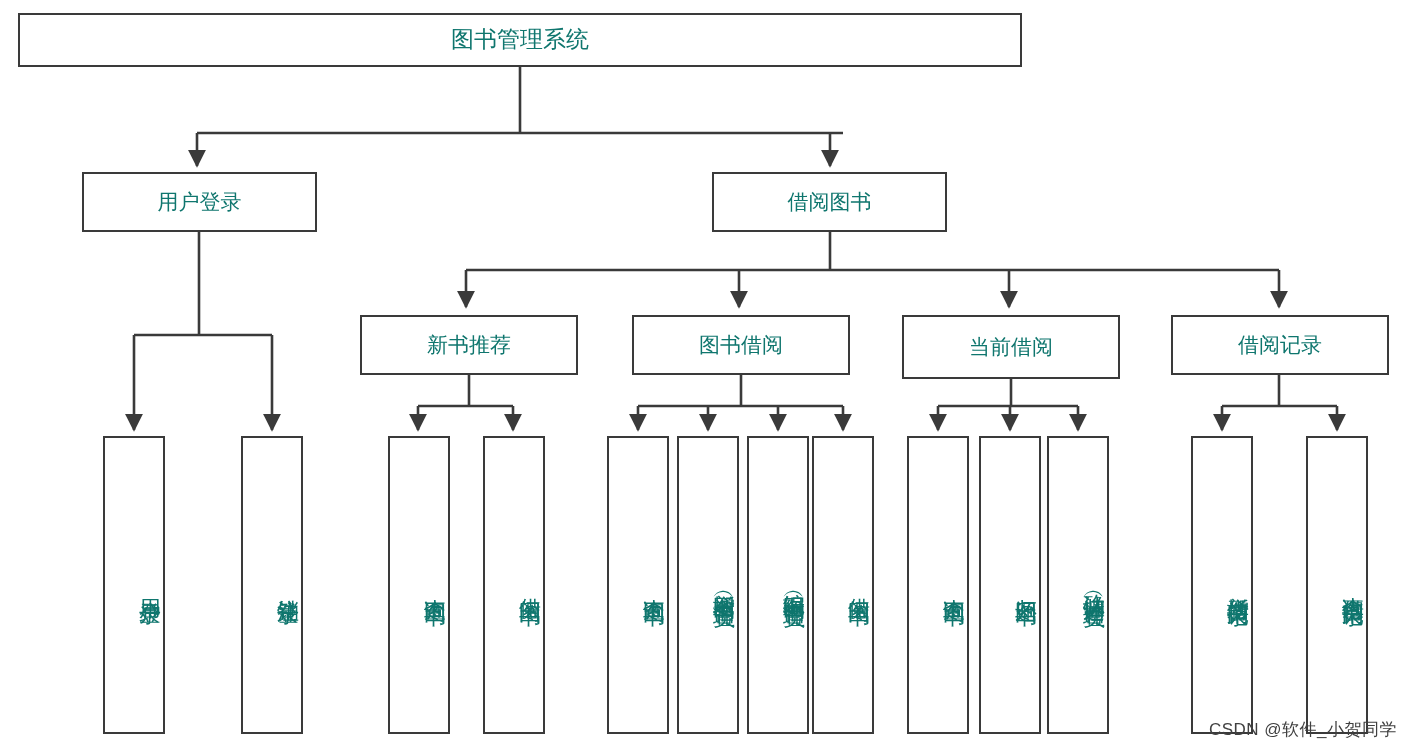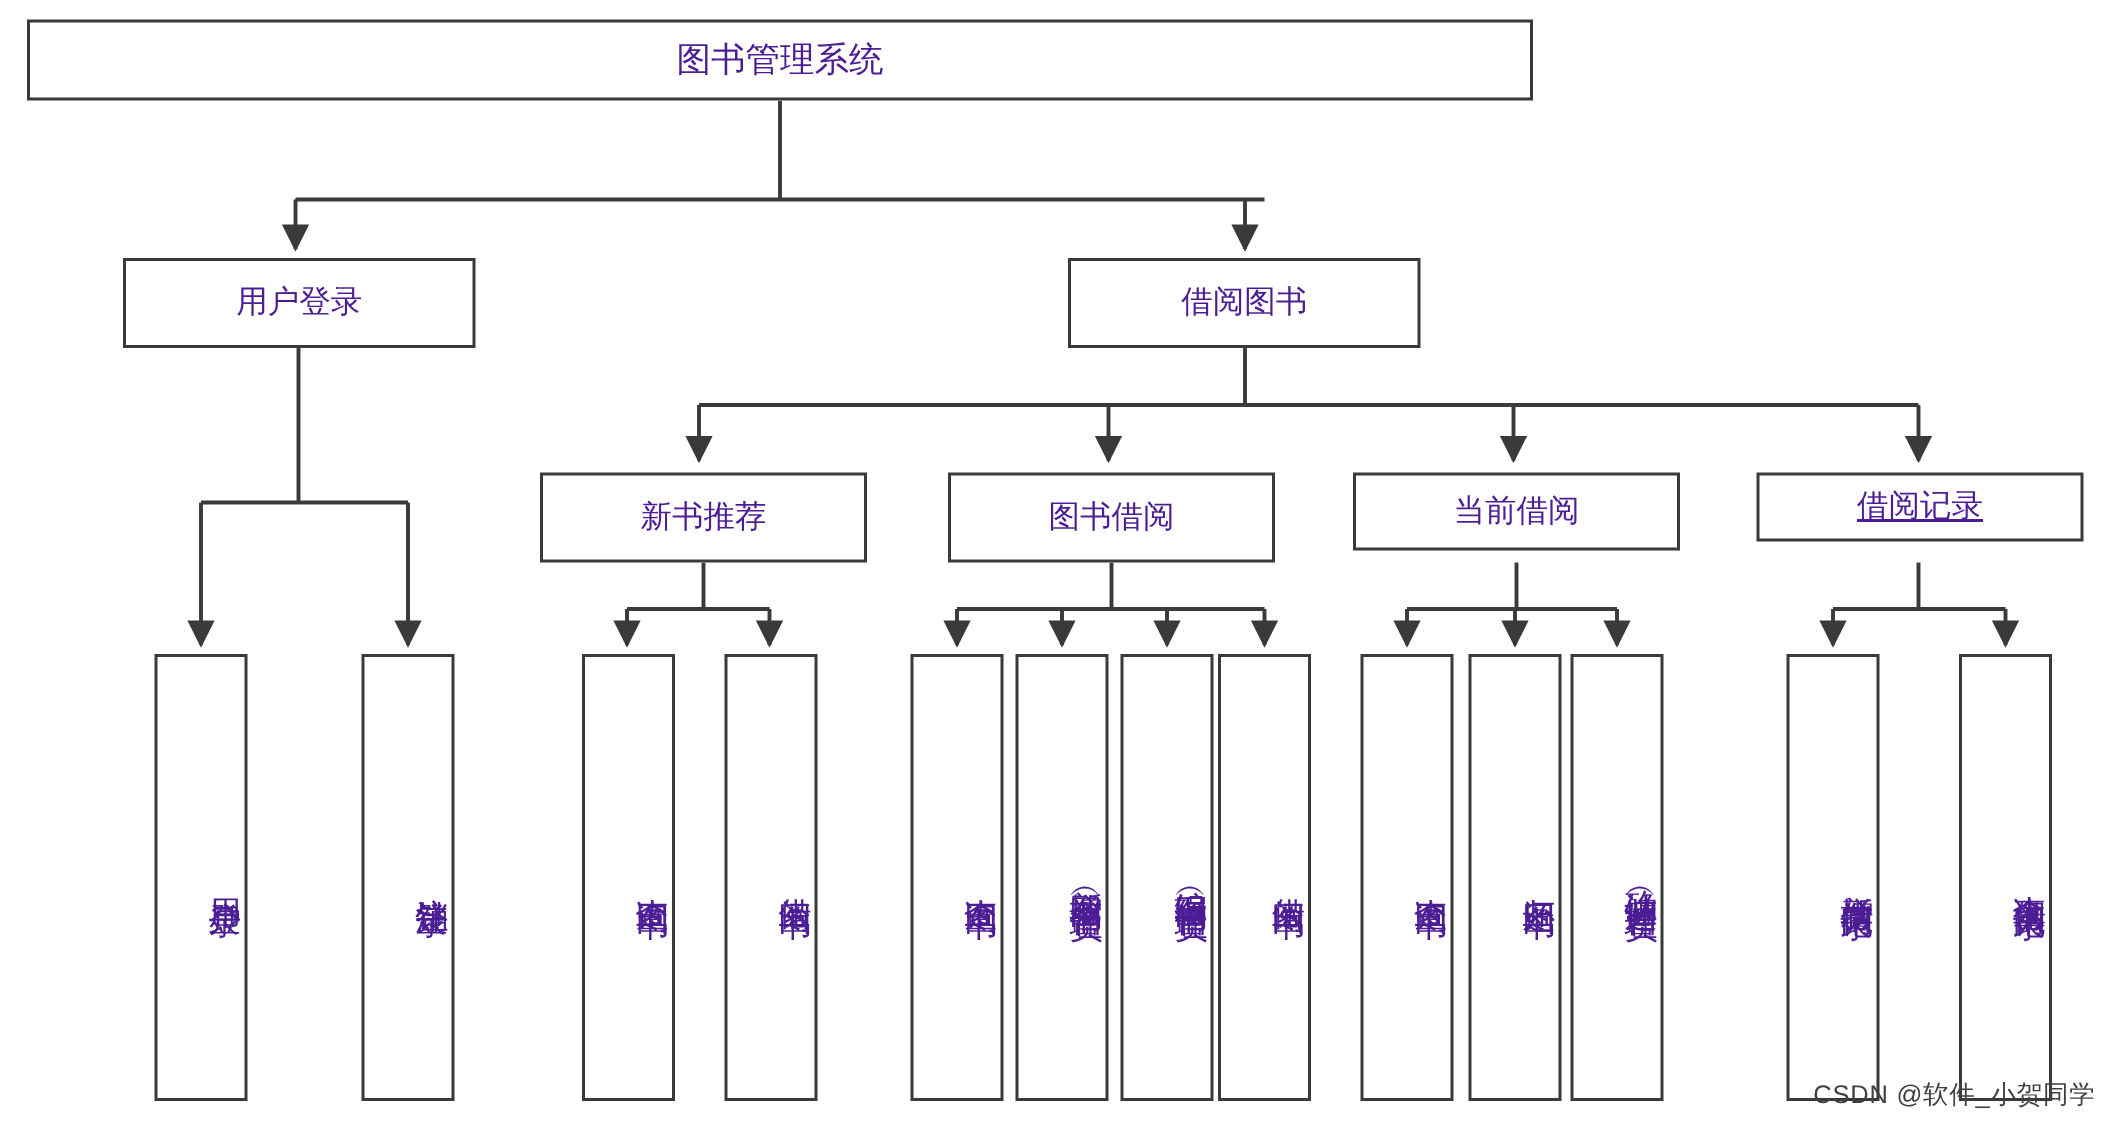--- a/index.html
+++ b/index.html
@@ -26,21 +26,21 @@
     height: 747px;
   }
   .node-box {
     position: absolute;
     box-sizing: border-box;
     border: 2px solid #3a3a3a;
     background: #ffffff;
     display: flex;
     align-items: center;
     justify-content: center;
-    color: #4c1d95;
+    color: #0f766e;
     line-height: 1.18;
   }
   .node-box.root {
     font-size: 23px;
   }
   .node-box.level2 {
     font-size: 21px;
   }
   .node-box.level3 {
     font-size: 21px;
@@ -139,24 +139,24 @@
   <div class="node-box level2" style="left:712px; top:172px; width:235px; height:60px;">
     <span class="node-label">借阅图书</span>
   </div>
 
   <div class="node-box level3" style="left:360px; top:315px; width:218px; height:60px;text-align:right;">
     <span class="node-label">新书推荐</span>
   </div>
   <div class="node-box level3" style="left:632px; top:315px; width:218px; height:60px;">
     <span class="node-label">图书借阅</span>
   </div>
-  <div class="node-box level3" style="left:902px; top:315px; width:218px; height:52px;">
+  <div class="node-box level3" style="left:902px; top:315px; width:218px; height:64px;">
     <span class="node-label">当前借阅</span>
   </div>
-  <div class="node-box level3" style="left:1171px; top:315px; width:218px; height:46px;text-decoration:underline;">
+  <div class="node-box level3" style="left:1171px; top:315px; width:218px; height:60px;">
     <span class="node-label">借阅记录</span>
   </div>
 
   <div class="node-box leaf" style="left:103px; top:436px; width:62px; height:298px;">
     <span class="node-label">用户登录</span>
   </div>
   <div class="node-box leaf" style="left:241px; top:436px; width:62px; height:298px;">
     <span class="node-label">注销登录</span>
   </div>
 

